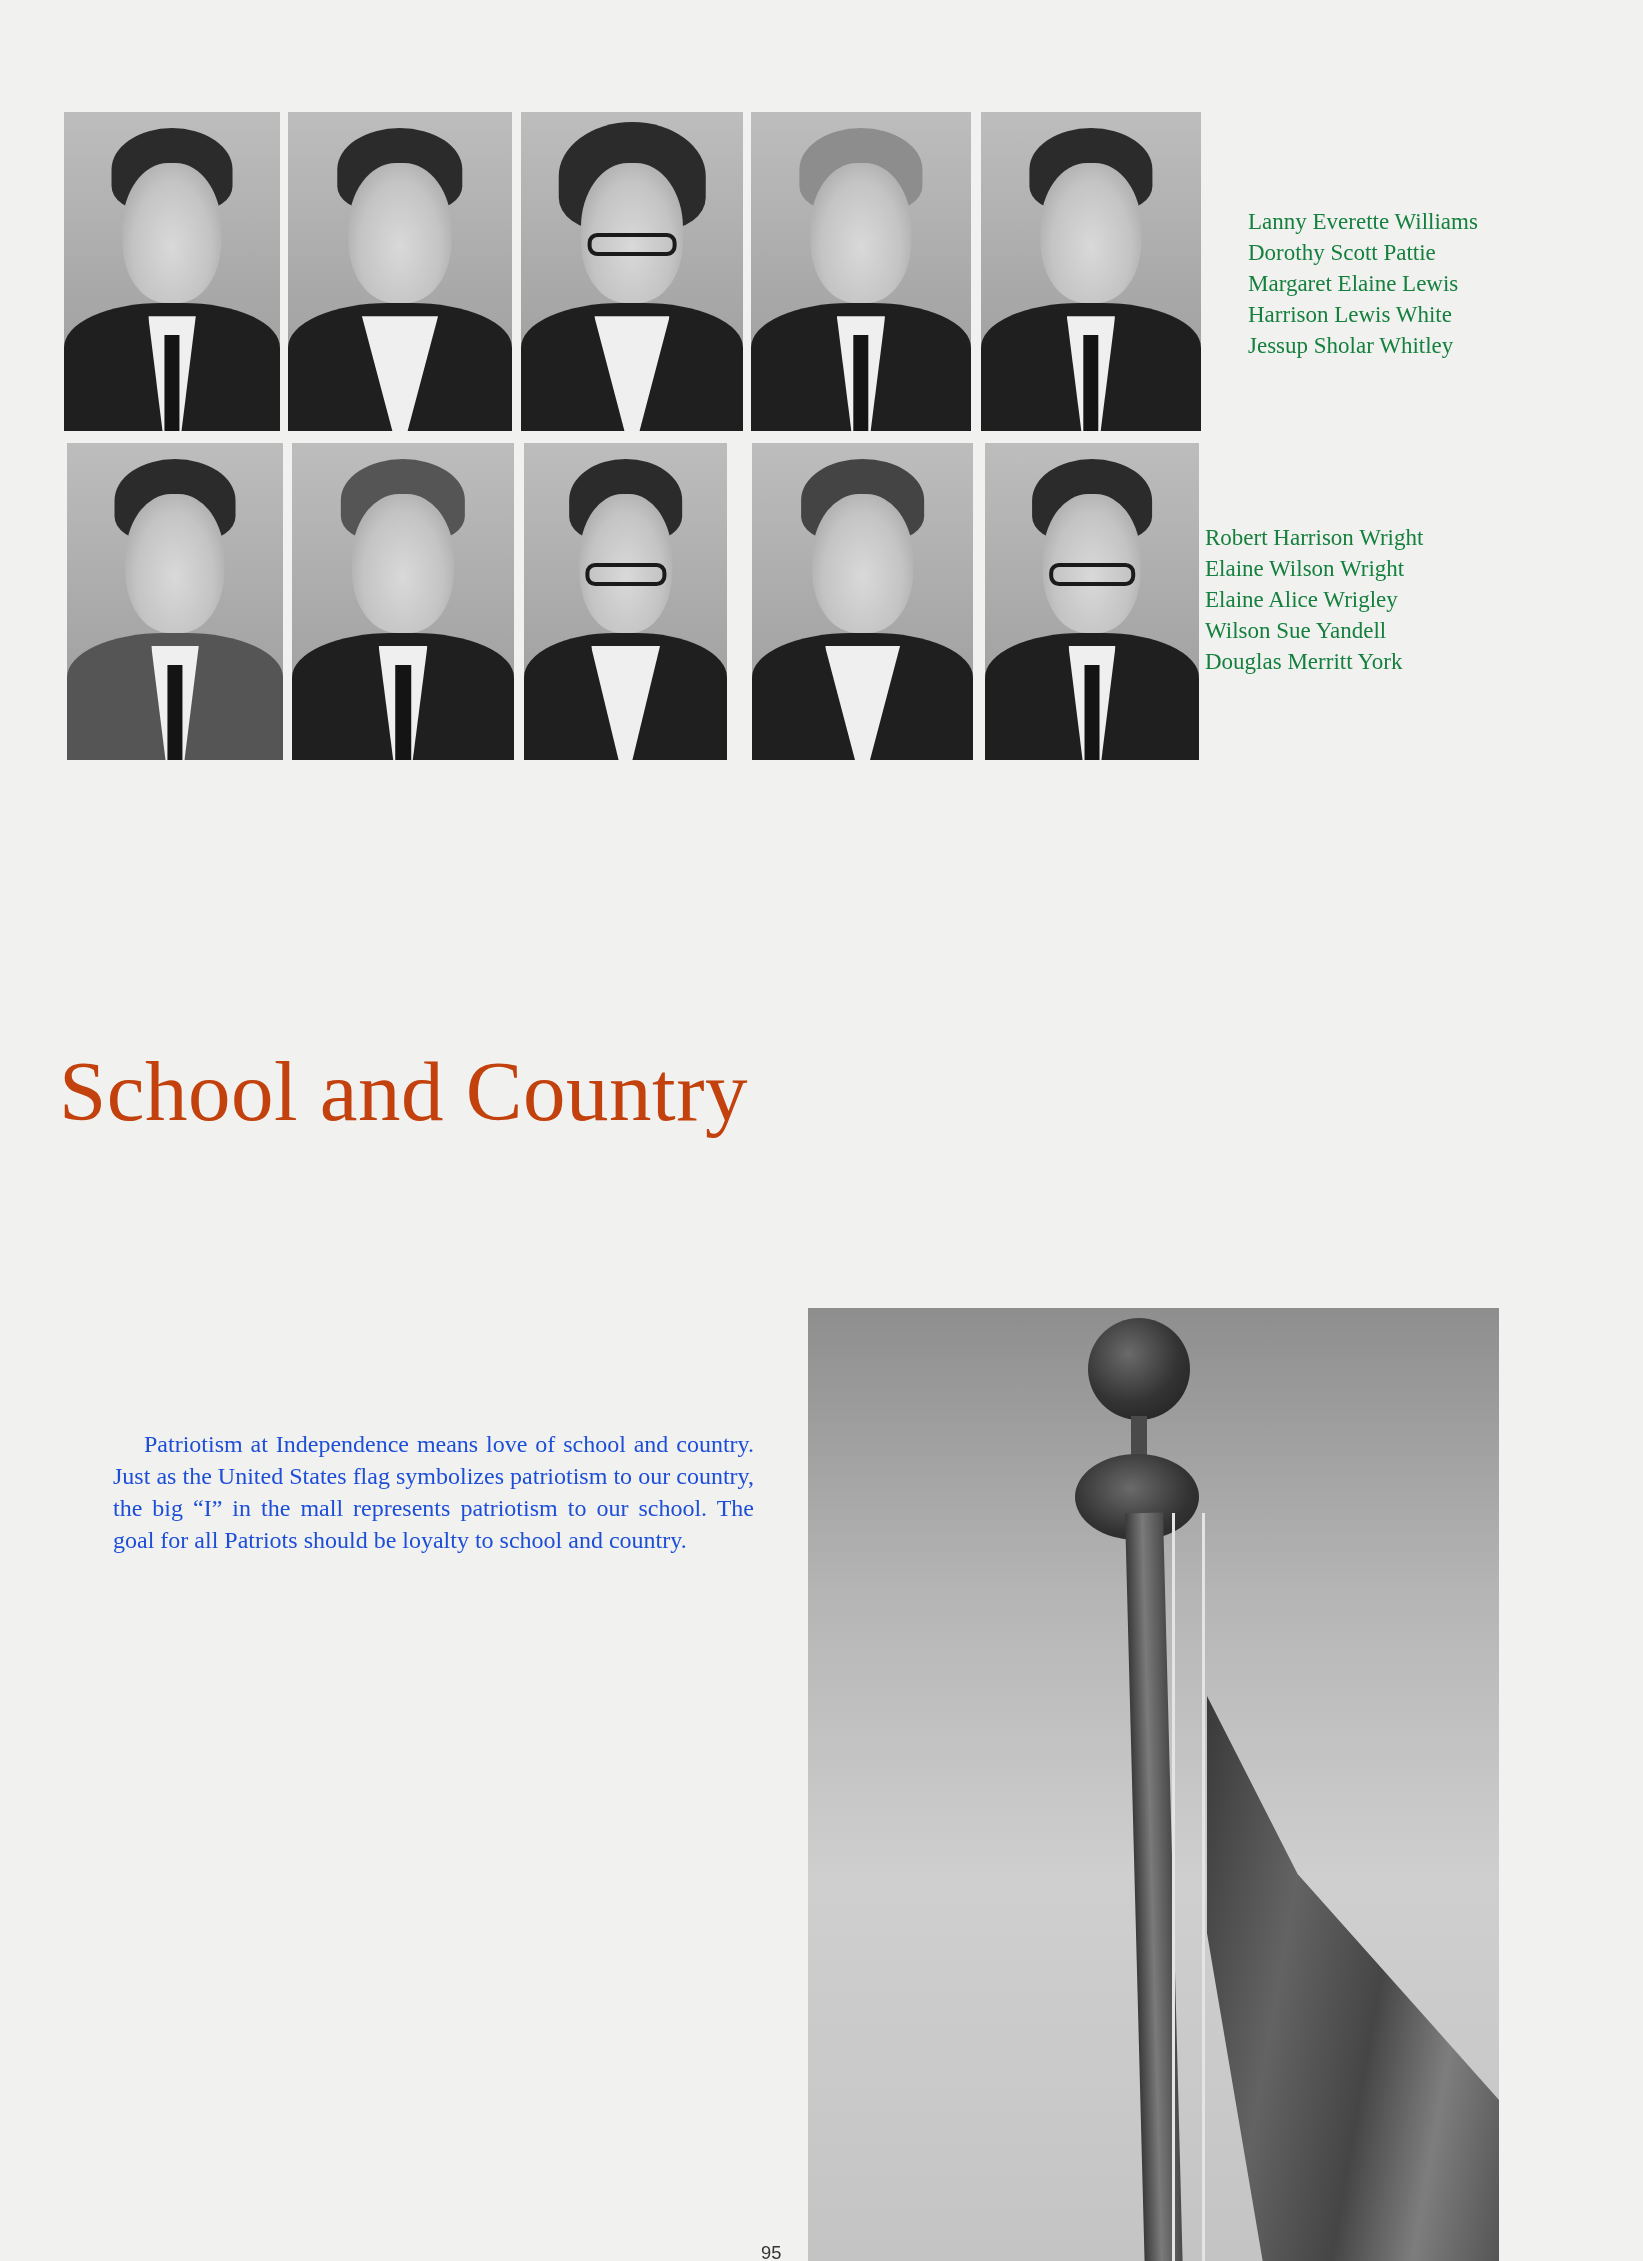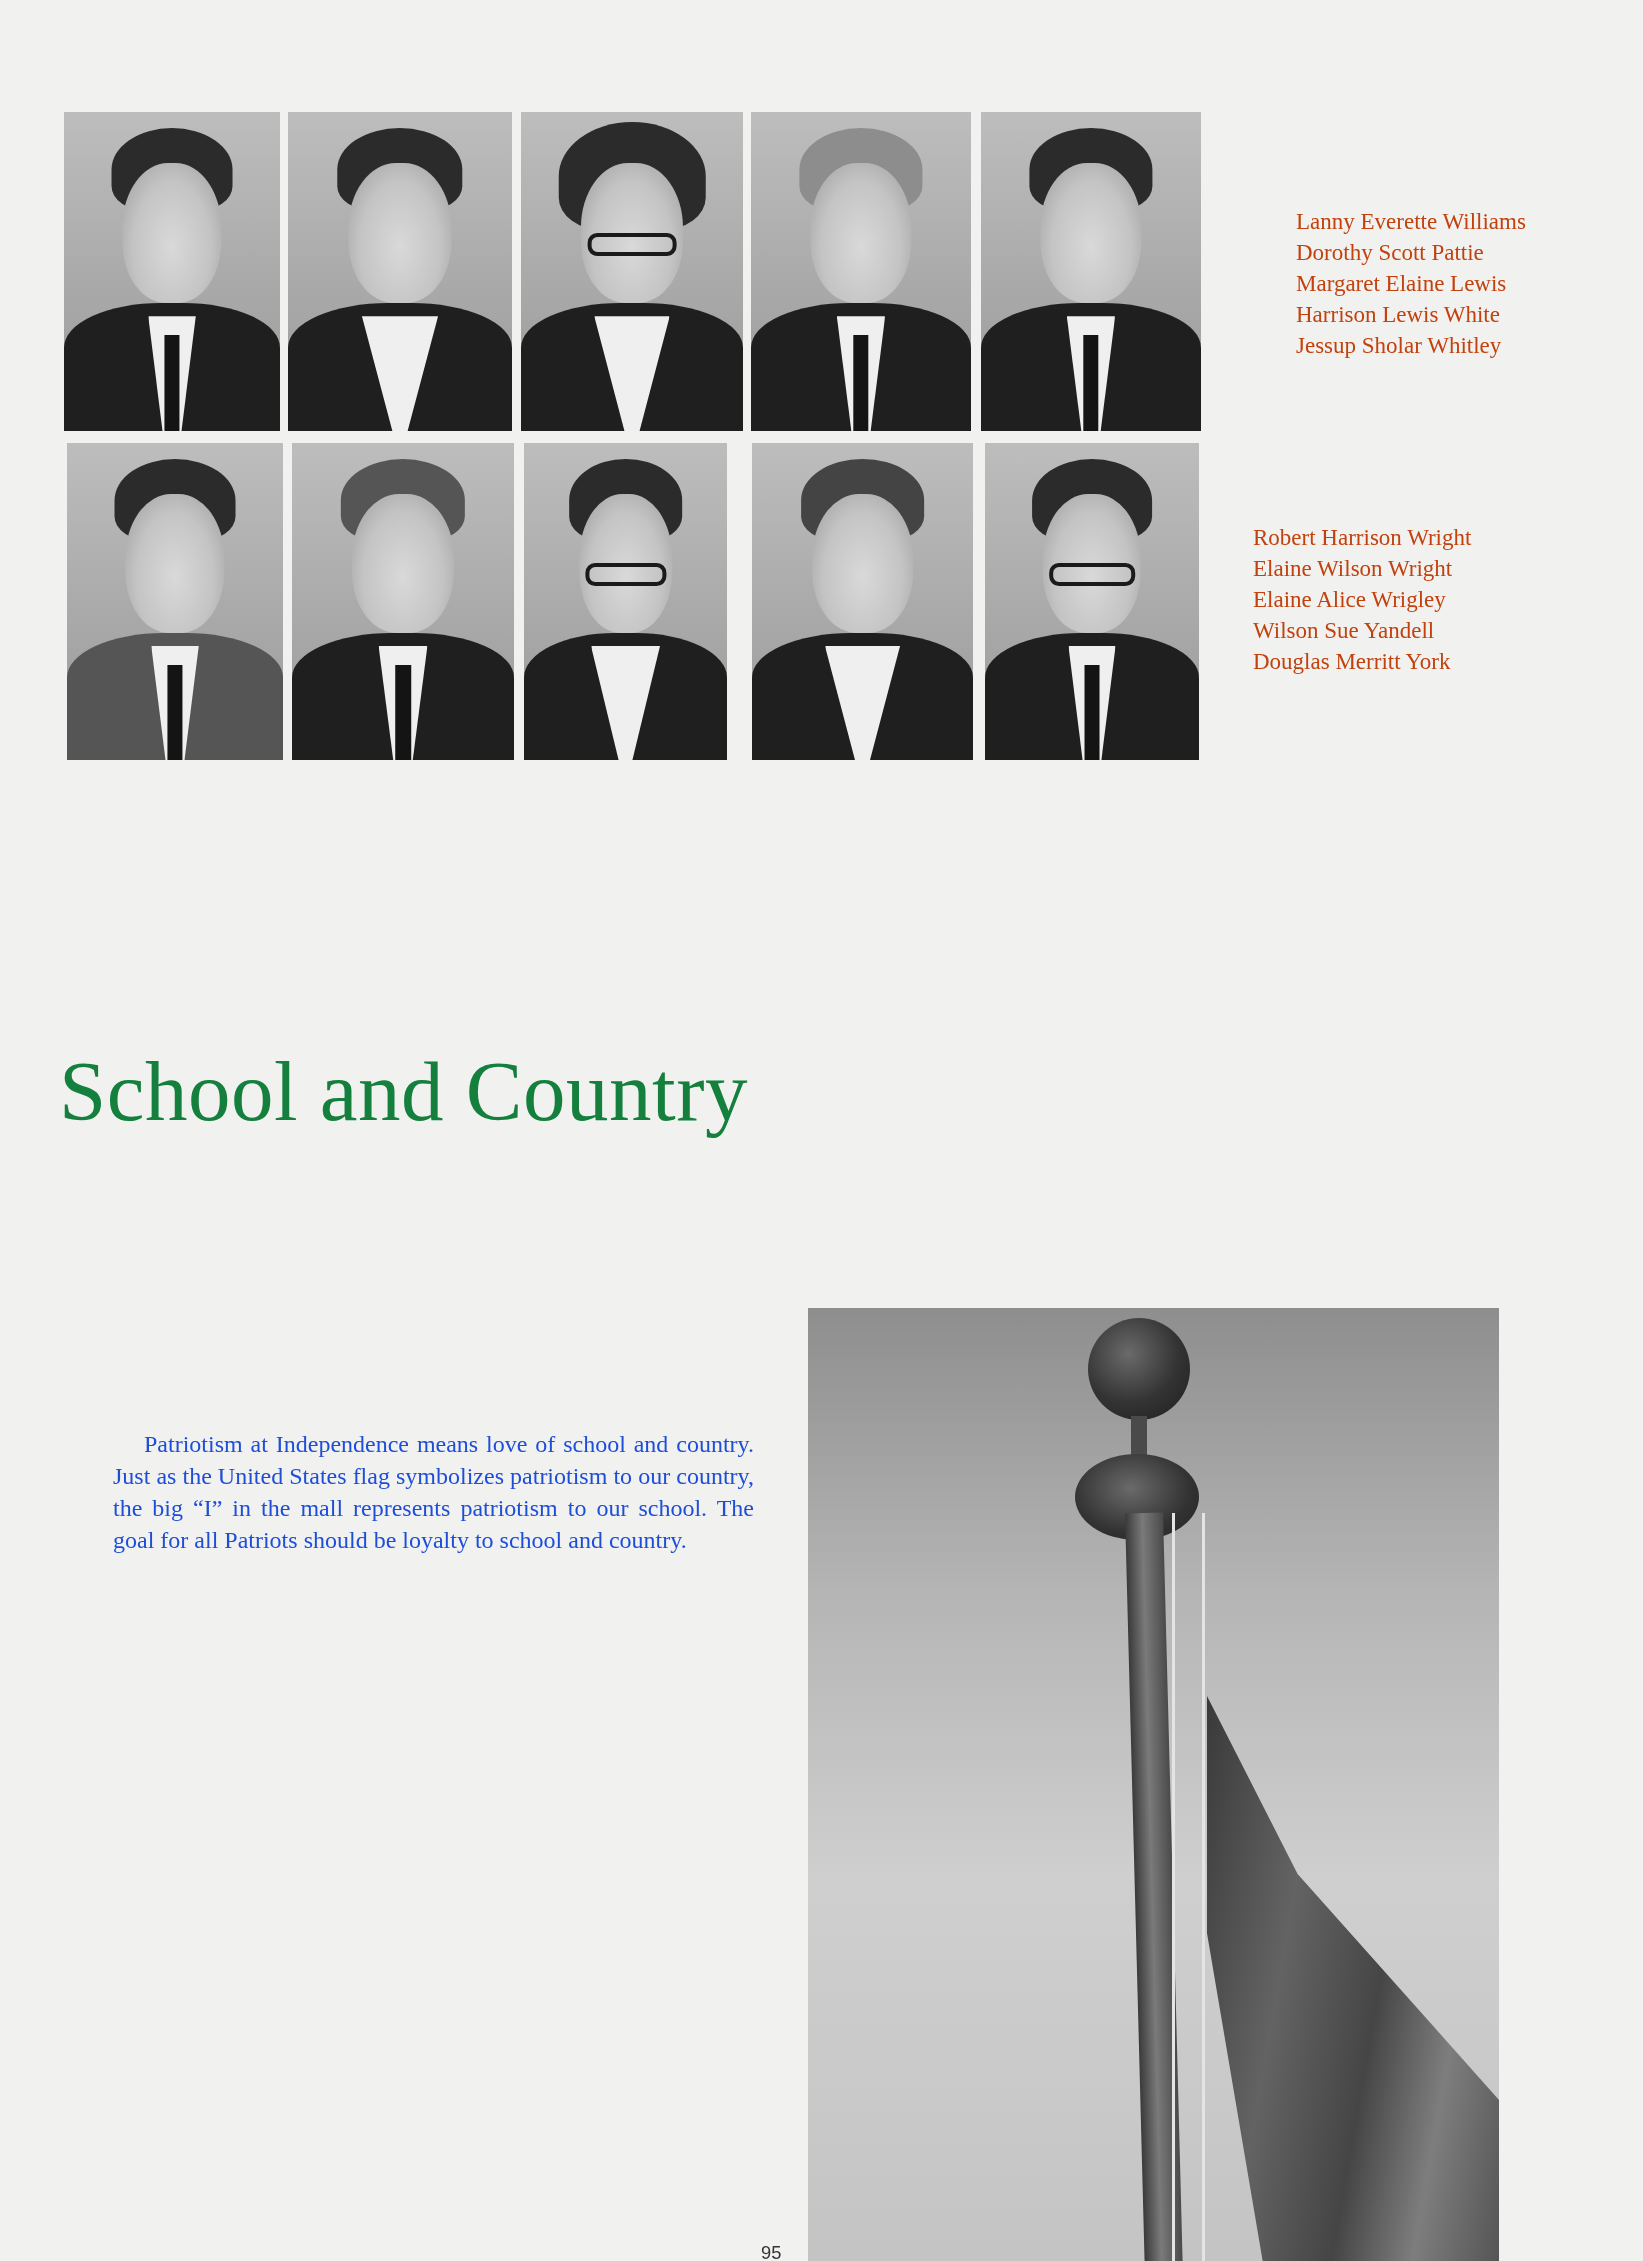--- a/index.html
+++ b/index.html
@@ -45,27 +45,26 @@
       clip-path: polygon(0 0, 100% 0, 70% 100%, 30% 100%);
     }
     .photo.girl .shirt { width: 34%; clip-path: polygon(0 0, 100% 0, 60% 100%, 40% 100%); }
     .photo .tie {
       position: absolute; left: 50%; bottom: 0; width: 7%; height: 30%;
       transform: translateX(-50%); background: #141414;
     }
     .names {
       position: absolute;
       font-size: 23px; line-height: 31px;
-      color: #c2410c;
-      margin-left: 48px;
+      color: #15803d;
     }
     .names div { white-space: nowrap; }
     .title {
       position: absolute; left: 59px; top: 1043px;
-      font-size: 85px; line-height: 97px; color: #15803d;
+      font-size: 85px; line-height: 97px; color: #c2410c;
       white-space: nowrap; letter-spacing: 0.5px;
     }
     .para {
       position: absolute; left: 113px; top: 1428px; width: 641px;
       font-size: 24px; line-height: 32px; color: #1d4ed8;
       text-align: justify; text-indent: 31px;
     }
     .flag-photo {
       position: absolute; left: 808px; top: 1308px; width: 691px; height: 953px;
       background: linear-gradient(180deg, #8e8e8e 0%, #b5b5b5 30%, #cfcfcf 60%, #c4c4c4 100%);

